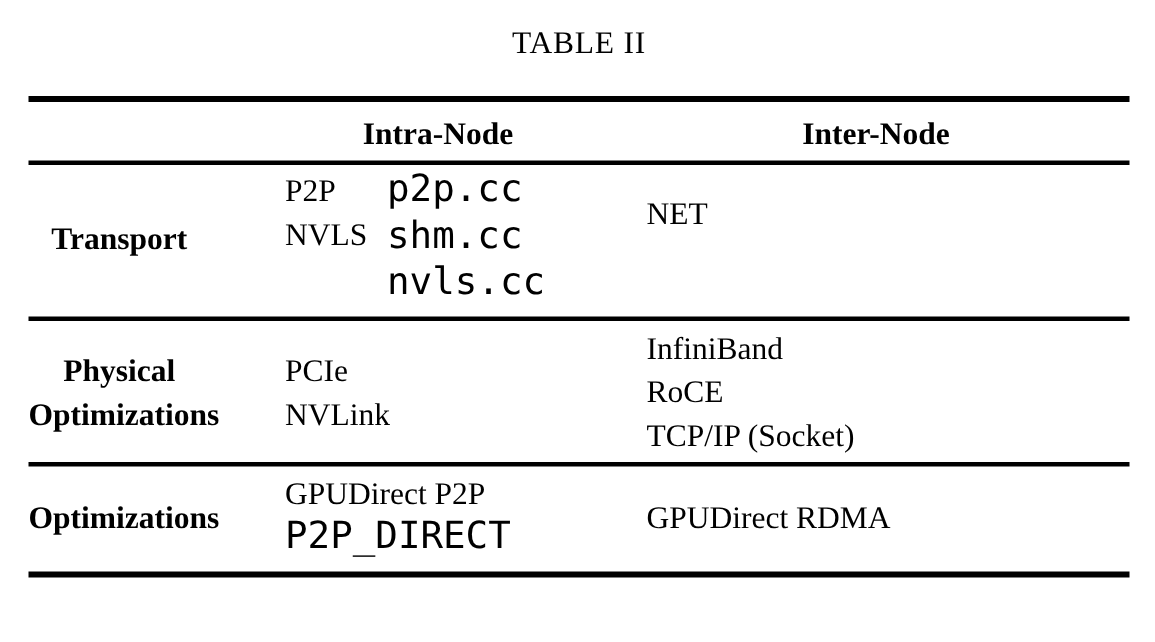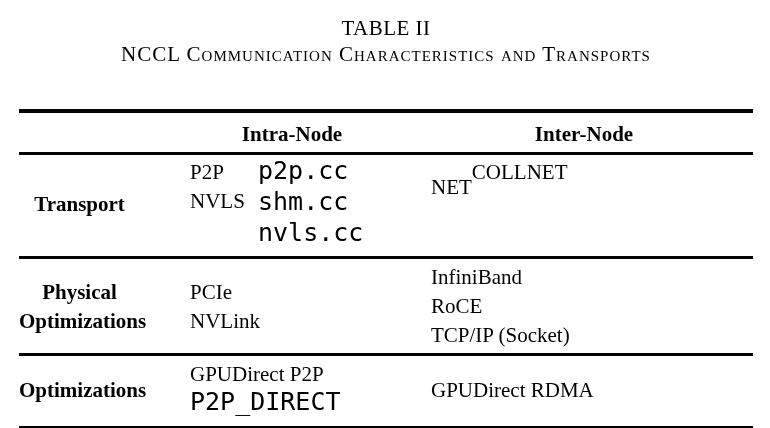--- a/index.html
+++ b/index.html
@@ -31,21 +31,21 @@
   .caption-title {
     line-height: 26px;
     font-variant: small-caps;
     letter-spacing: 1px;
   }
 
   
   .ctable {
     width: 734px;
     margin-left: 19px;
-    margin-top: 42px;
+    margin-top: 23px;
   }
   .rule { background: #000000; width: 734px; }
   .rule.thick { height: 4px; }
   .rule.thin  { height: 3px; }
 
   .grid {
     display: grid;
     grid-template-columns: 171px 68px 157px 145px 193px; 
   }
   .c1  { grid-column: 1; }
@@ -101,21 +101,20 @@
     white-space: nowrap;
   }
 </style>
 </head>
 <body>
 
 <div class="page">
 
   <div class="caption">
     <div class="caption-label">TABLE II</div>
-    <div class="caption-title">NCCL Communication Characteristics and Transports</div>
   </div>
 
   <div class="ctable">
 
     <div class="rule thick"></div>
 
     <div class="grid header-row">
       <div class="c1"></div>
       <div class="c23 colhead intra">Intra-Node</div>
       <div class="c45 colhead">Inter-Node</div>
@@ -129,21 +128,20 @@
         <div class="line">P2P</div>
         <div class="line">NVLS</div>
       </div>
       <div class="c3">
         <div class="line"><span class="mono">p2p.cc</span></div>
         <div class="line"><span class="mono">shm.cc</span></div>
         <div class="line"><span class="mono">nvls.cc</span></div>
       </div>
       <div class="c4 net-block">
         <div class="net-name">NET</div>
-        <div class="line">COLLNET</div>
       </div>
     </div>
 
     <div class="rule thin"></div>
 
     <div class="grid row-physical">
       <div class="c1 rowhead">
         <div class="line">Physical</div>
         <div class="line">Optimizations</div>
       </div>

